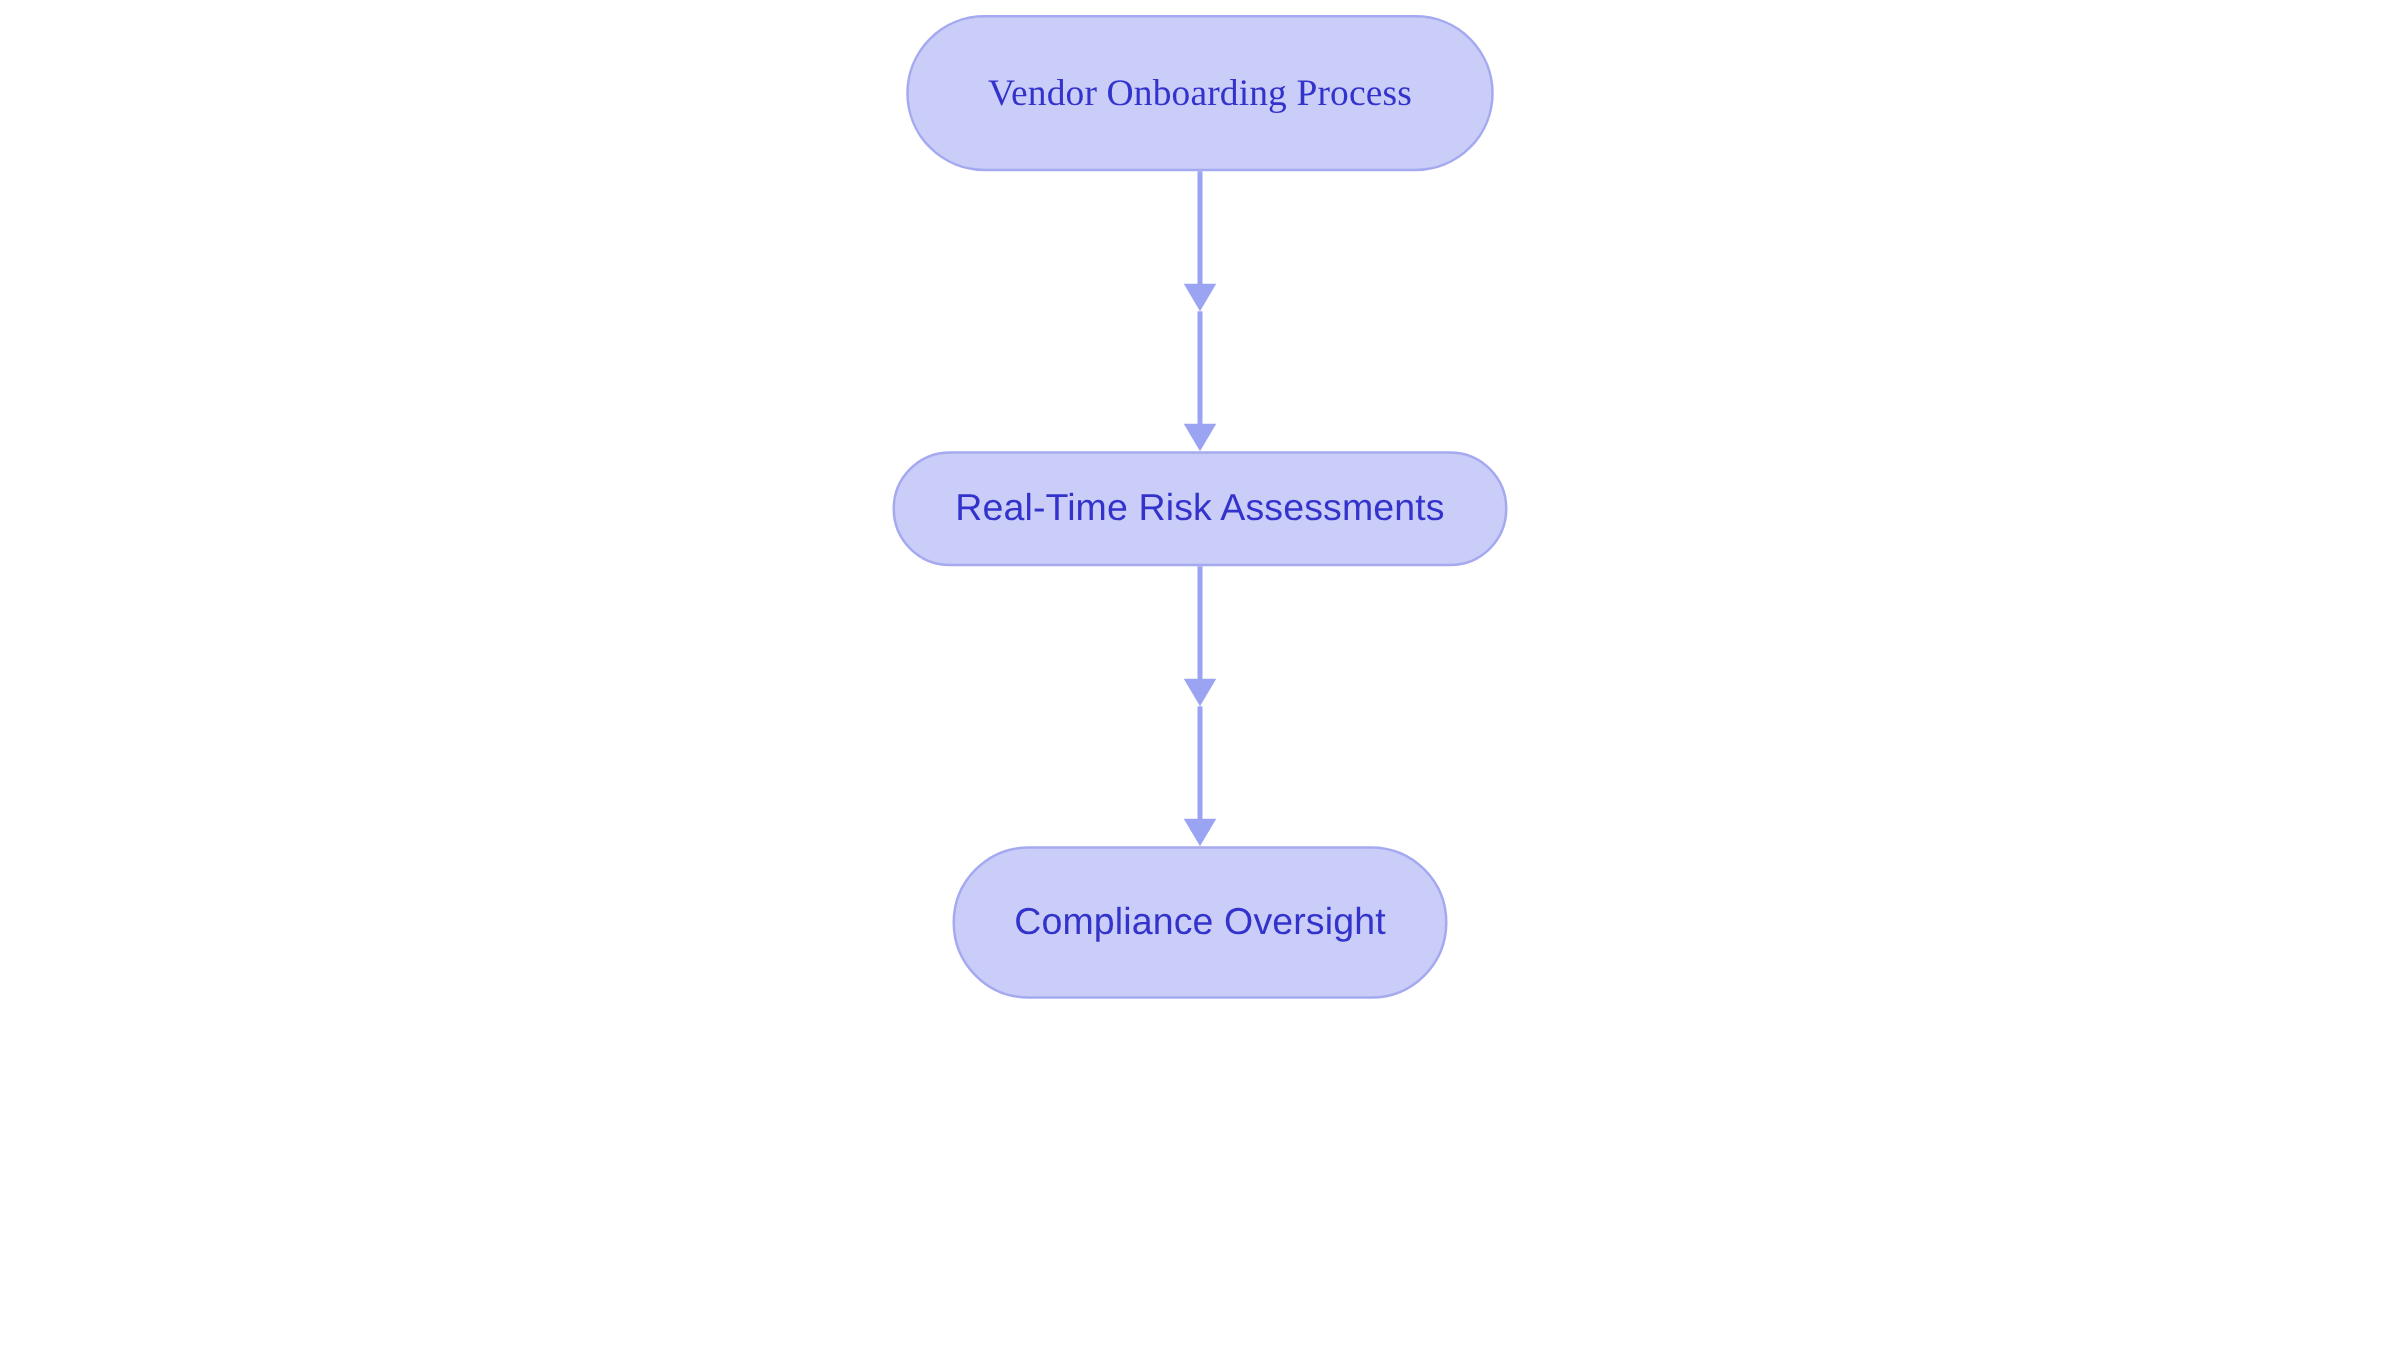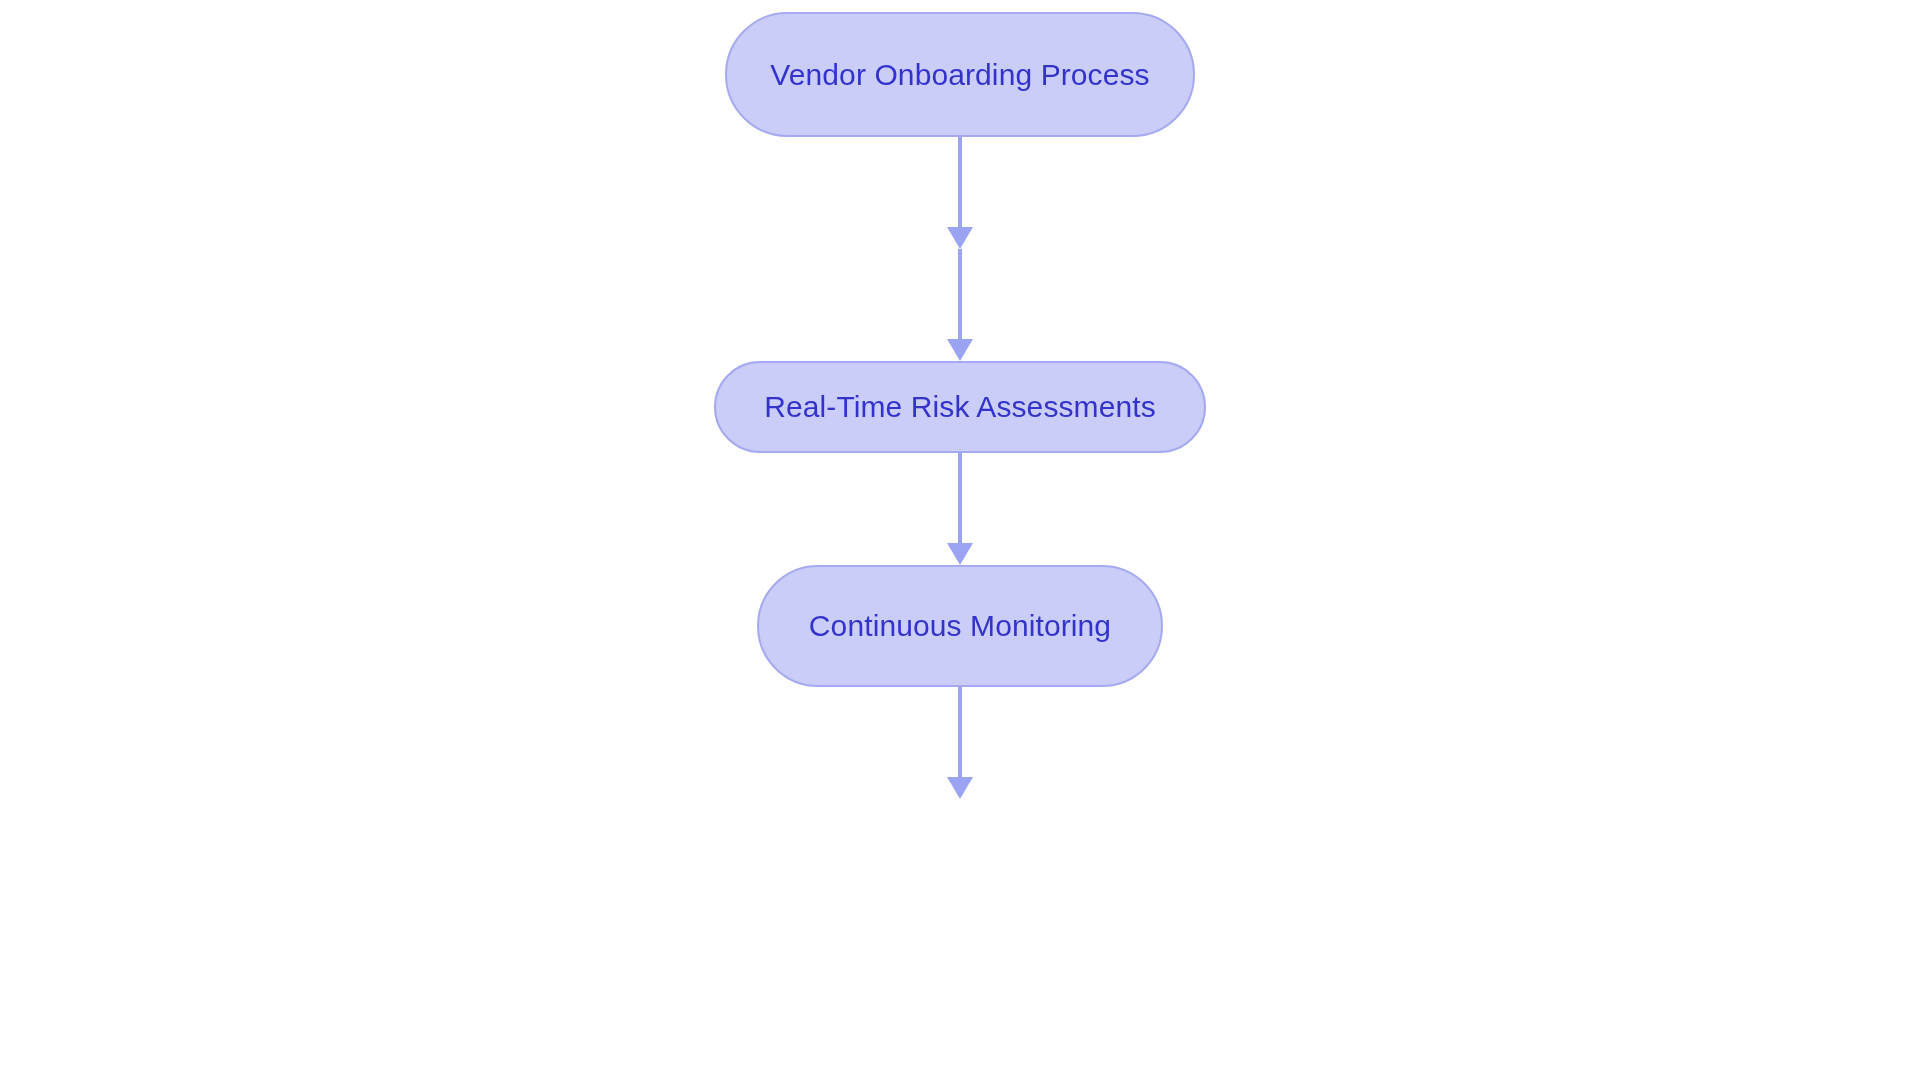--- a/index.html
+++ b/index.html
@@ -49,21 +49,21 @@
     line-height: 1;
     white-space: nowrap;
     padding: 0 46px;
   }
   .flow-node-label {
     color: #3333cc;
     pointer-events: none;
   }
 
   
-  .node-0 { width: 470px; height: 125px; }
+  .node-0 { width: 470px; height: 125px; font-family: Liberation Serif, serif; }
   .node-1 { width: 519px; height: 122px; }
   .node-2 { width: 492px; height: 92px; }
   .node-3 { width: 406px; height: 122px; }
   .node-4 { width: 396px; height: 122px; }
 
   
   .flow-connector {
     position: relative;
     width: 26px;
     height: 112px;
@@ -110,24 +110,24 @@
 
     <div class="flow-node node-2">
       <span class="flow-node-label">Real-Time Risk Assessments</span>
     </div>
 
     <div class="flow-connector">
       <div class="connector-line"></div>
       <div class="connector-head"></div>
     </div>
 
-    <div class="flow-node node-3">
-      <span class="flow-node-label">Continuous Monitoring</span>
-    </div>
 
     <div class="flow-connector">
       <div class="connector-line"></div>
       <div class="connector-head"></div>
     </div>
 
+    <div class="flow-node node-4">
+      <span class="flow-node-label">Compliance Oversight</span>
+    </div>
 
   </div>
 </div>
 
 </body></html>

